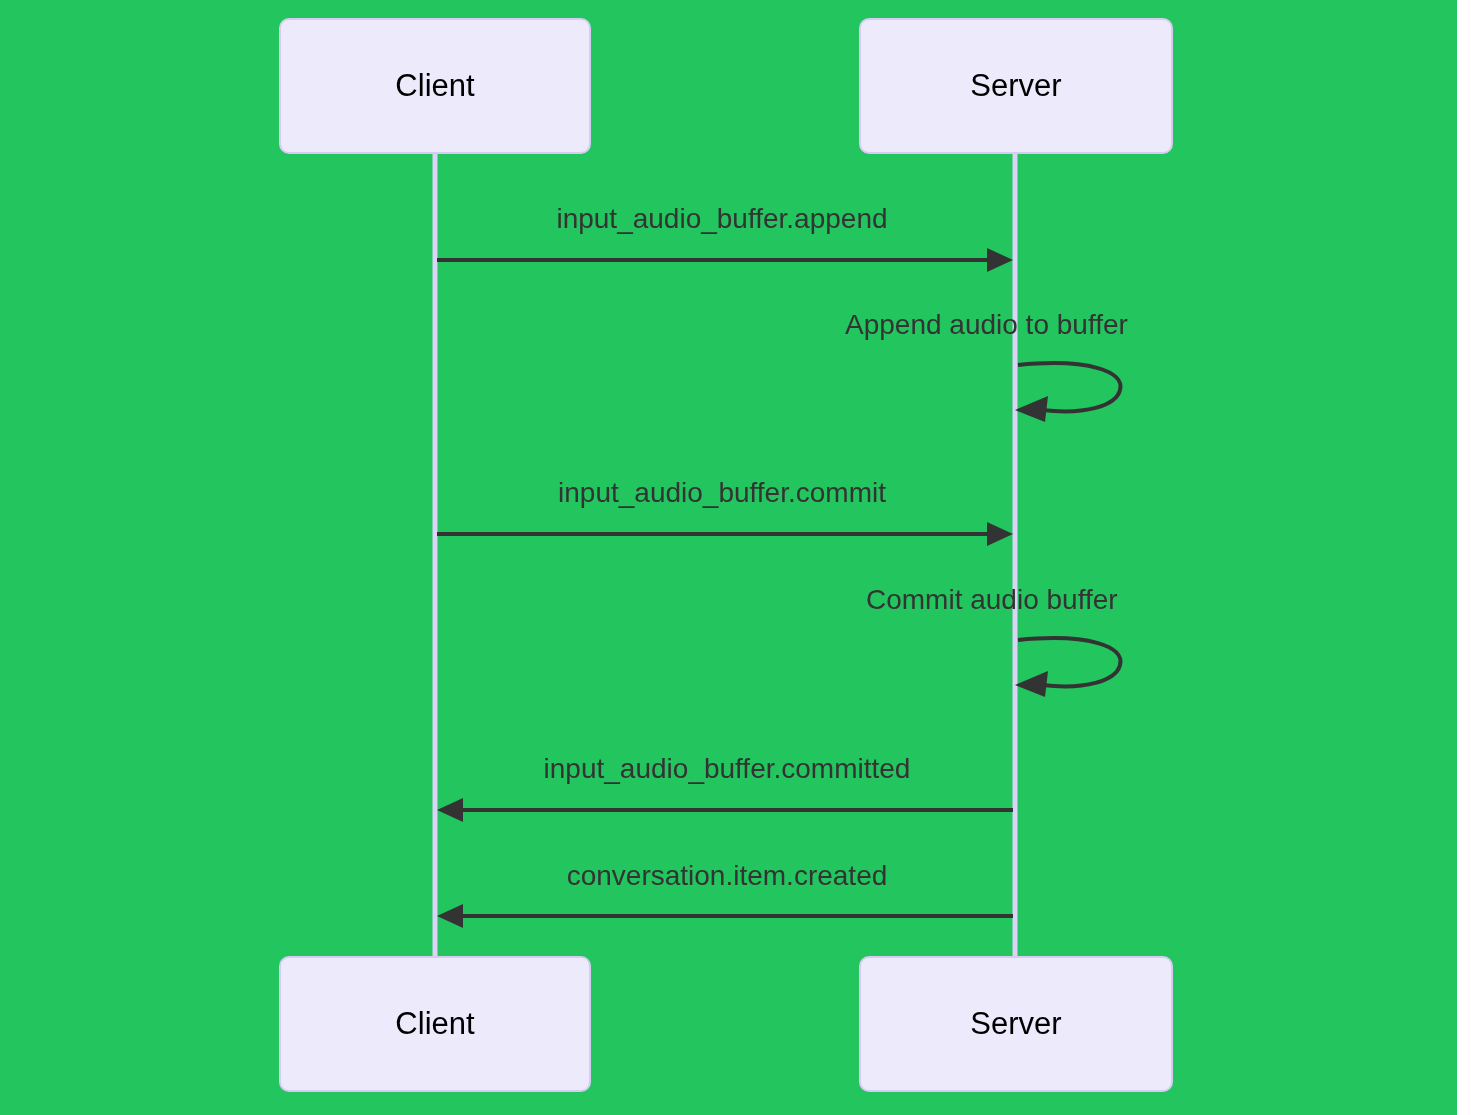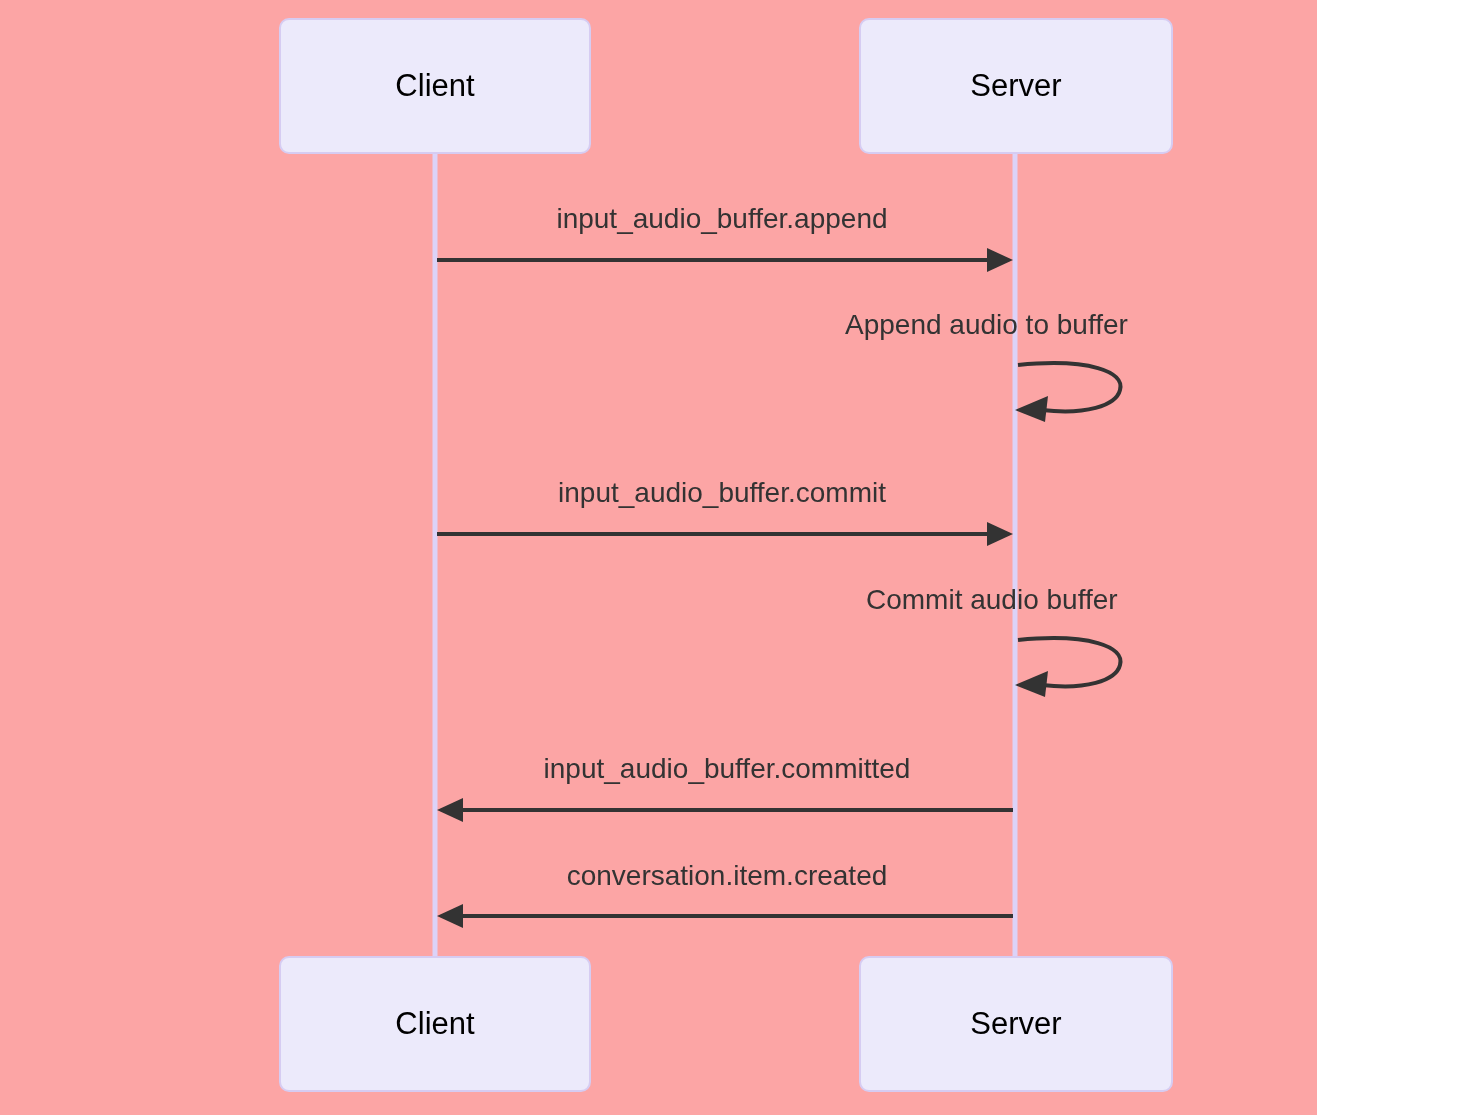--- a/index.html
+++ b/index.html
@@ -8,23 +8,23 @@
     background: #ffffff;
   }
   body {
     width: 1471px;
     height: 1115px;
     font-family: "Liberation Sans", "DejaVu Sans", sans-serif;
     overflow: hidden;
   }
   #diagram-root {
     position: relative;
-    width: 1317px;
+    width: 1457px;
     height: 1115px;
-    background: #fca5a5;
+    background: #22c55e;
   }
   svg.diagram-canvas {
     position: absolute;
     left: 0;
     top: 0;
     width: 1471px;
     height: 1115px;
     display: block;
   }
   .participant-box {

